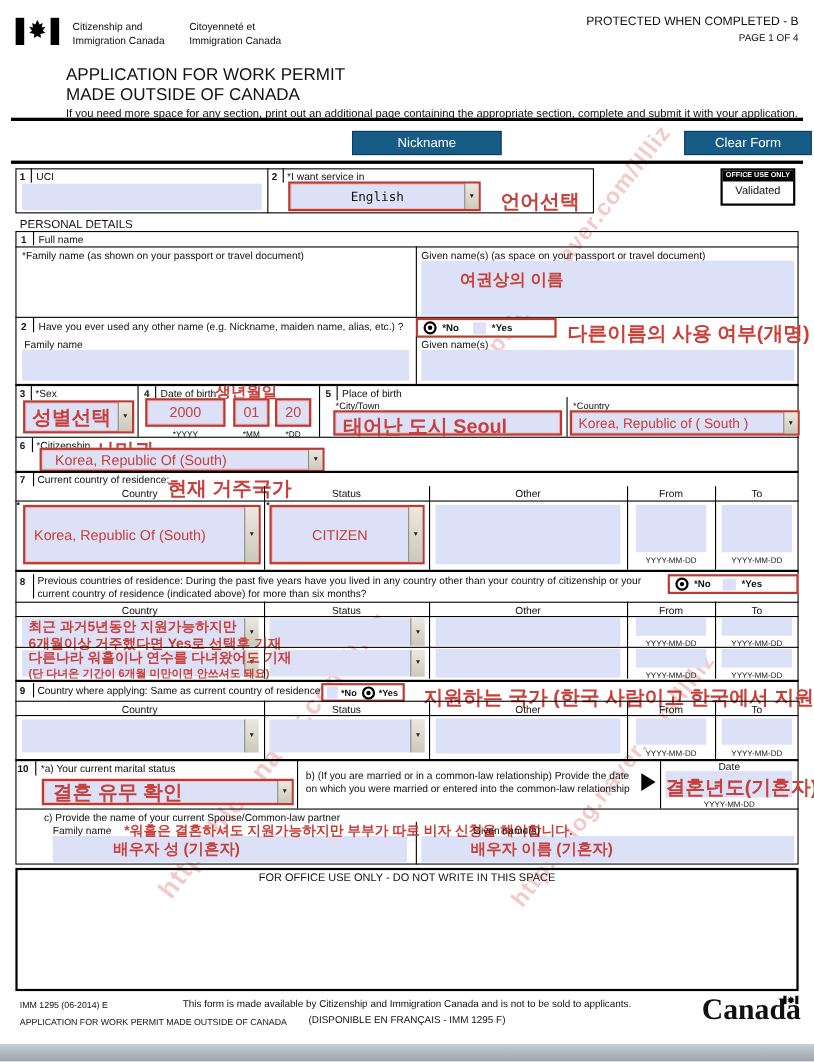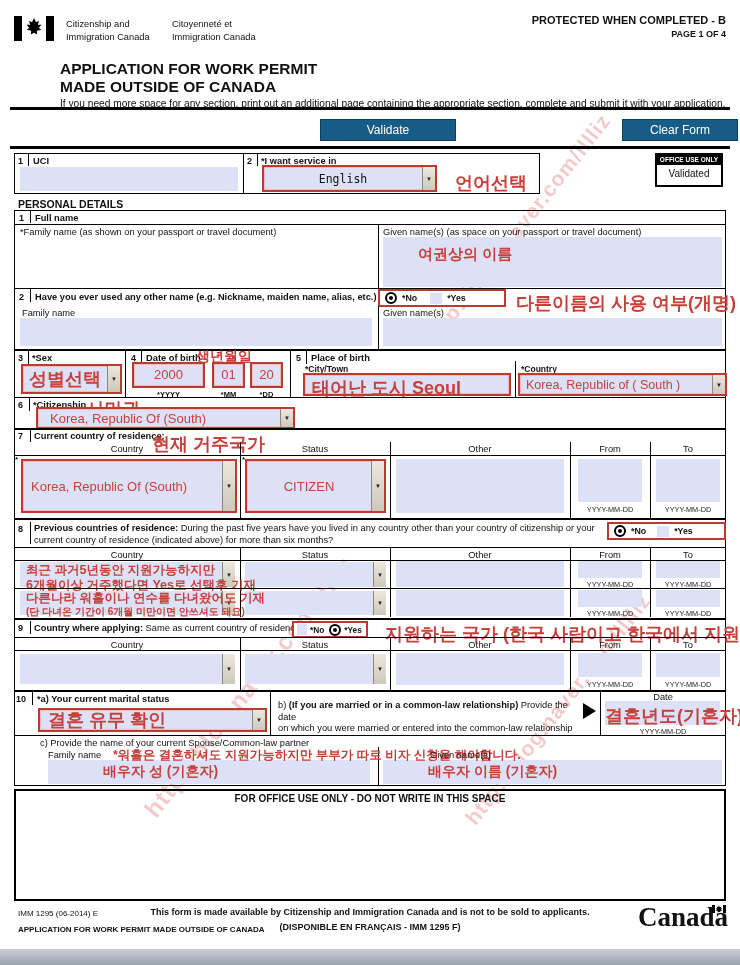--- a/index.html
+++ b/index.html
@@ -1,21 +1,21 @@
 <!DOCTYPE html>
 <html><head>
 <meta charset="utf-8">
 <style>
   *{margin:0;padding:0;box-sizing:border-box}
   body{background:#e8e8e8}
   .page{position:relative;width:740px;height:965px;background:#fff;outline:1px solid #b5b5b5;
         font-family:"Liberation Sans",sans-serif;color:#111;overflow:hidden;margin:0 auto}
   .abs{position:absolute}
   .lbl{font-size:9.3px;line-height:11.5px}
-  .sb{font-weight:bold}
+  .sb{font-weight:normal}
   .num{font-size:9px;font-weight:bold}
   .hl{background:#000;height:1px}
   .hl2{background:#000;height:2px}
   .vl{width:1px;background:#000}
   .field{background:#dce1f7}
   .redbox{border:2px solid #bc3a31;box-shadow:inset 0 0 0 1px #f3bcb6}
   .kr{color:#c8403a;font-weight:bold;font-size:18px;white-space:nowrap}
   .rval{color:#c8403a;font-size:13px;white-space:nowrap}
   .ddl{display:flex;align-items:stretch}
   .ddl .body{flex:1;display:flex;align-items:center;overflow:hidden}
@@ -59,21 +59,21 @@
   <div class="abs sb" style="left:440px;top:14px;width:286px;text-align:right;font-size:11px">PROTECTED WHEN COMPLETED - B</div>
   <div class="abs sb" style="left:440px;top:29px;width:286px;text-align:right;font-size:9px">PAGE 1 OF 4</div>
 
   <div class="abs sb" style="left:60px;top:60px;font-size:15.5px;line-height:18px">
     <div>APPLICATION FOR WORK PERMIT</div>
       <div>MADE OUTSIDE OF CANADA</div>
   </div>
   <div class="abs" style="left:60px;top:98px;font-size:10.2px">If you need more space for any section, print out an additional page containing the appropriate section, complete and submit it with your application.</div>
   <div class="abs hl2" style="left:10px;top:107px;width:720px;height:3px"></div>
 
-  <div class="abs btn" style="left:320px;top:119px;width:136px;height:22px">Validate</div>
+  <div class="abs btn" style="left:320px;top:119px;width:136px;height:22px">Nickname</div>
   <div class="abs btn" style="left:622px;top:119px;width:116px;height:22px">Clear Form</div>
   <div class="abs hl2" style="left:10px;top:146px;width:720px;height:3px"></div>
 
   <div class="abs" style="left:14px;top:153px;width:526px;height:41px;border:1.2px solid #000"></div>
   <div class="abs vl" style="left:243px;top:153px;height:41px"></div>
   <div class="abs num" style="left:18px;top:156px">1</div>
   <div class="abs vl" style="left:28px;top:153px;height:13px"></div>
   <div class="abs lbl sb" style="left:33px;top:156px">UCI</div>
   <div class="abs field" style="left:20px;top:167px;width:218px;height:24px"></div>
   <div class="abs num" style="left:247px;top:156px">2</div>

